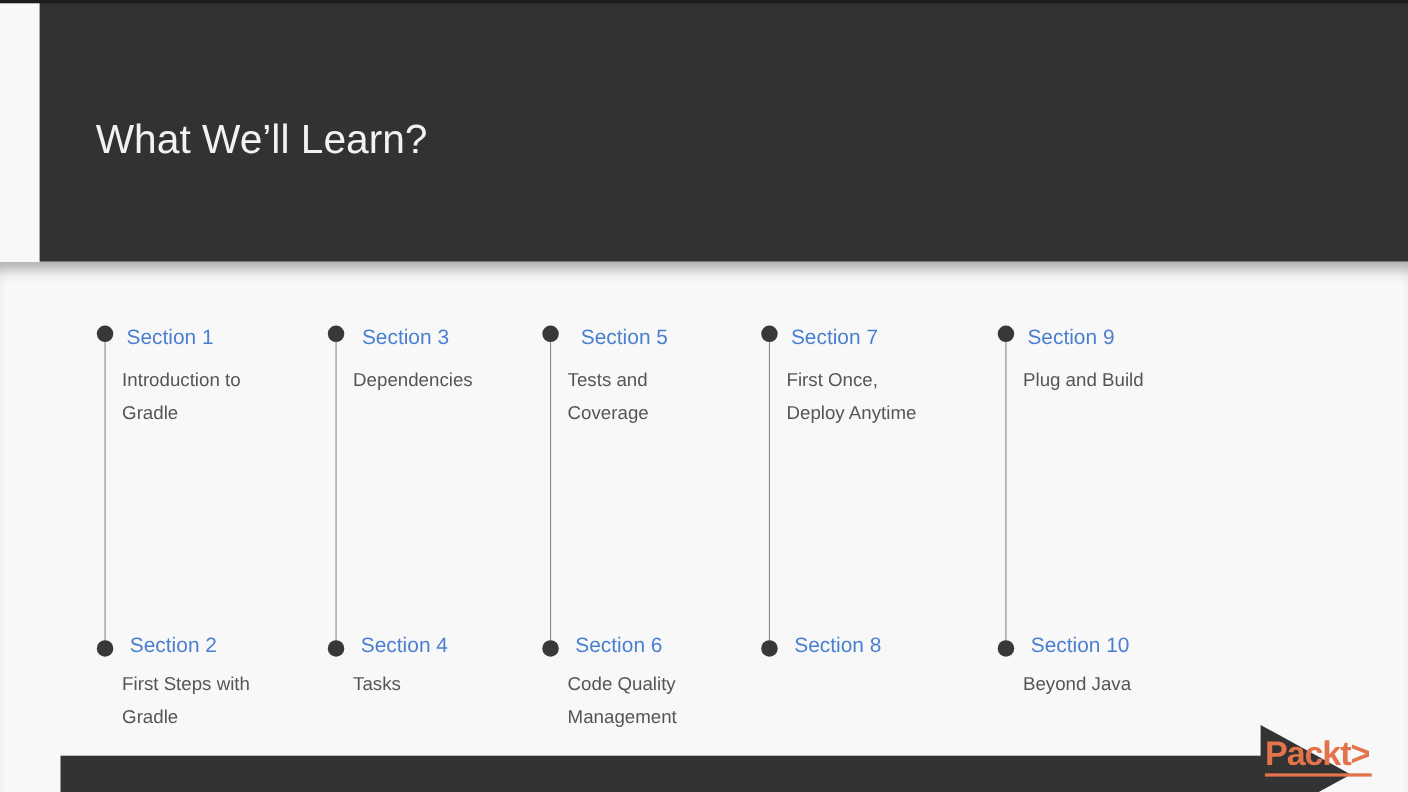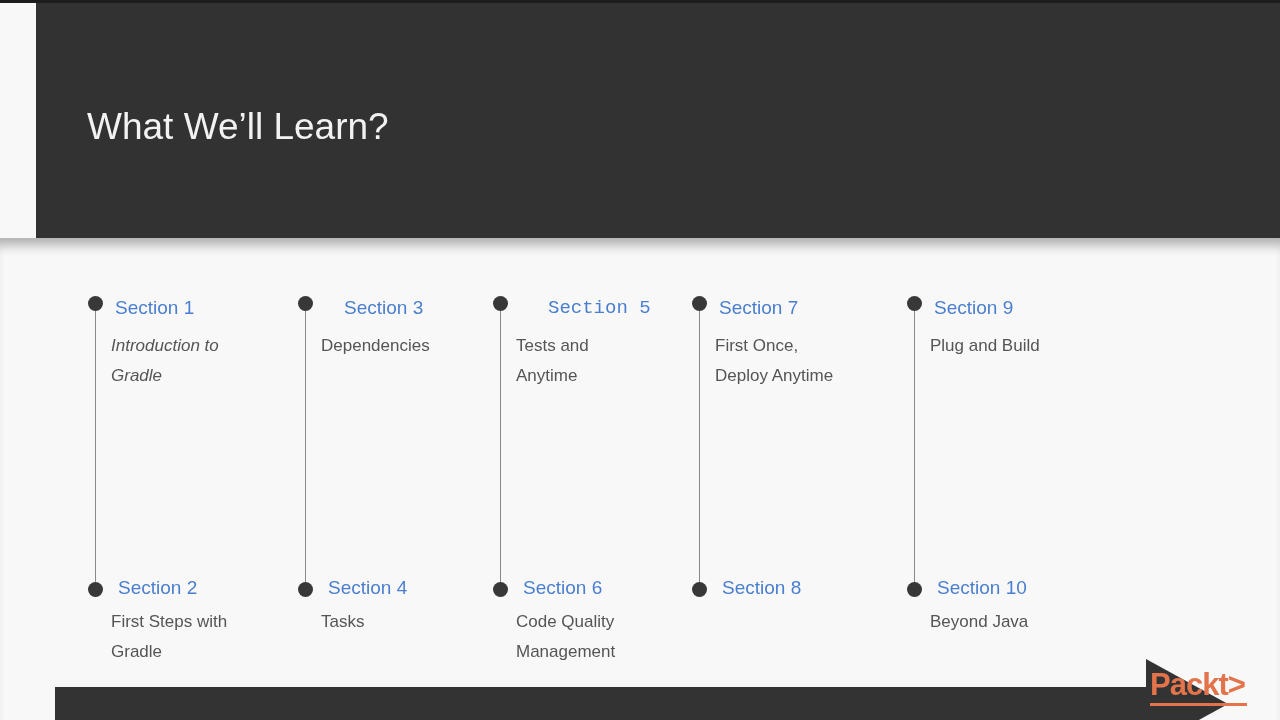--- a/index.html
+++ b/index.html
@@ -74,38 +74,38 @@
 <div class="content">
   <div class="arrow-shaft"></div>
   <div class="arrow-head"></div>
 </div>
 
 <div id="timeline">
     <div class="tl-line" style="left: 94.5px;"></div>
     <div class="tl-dot tl-dot-top" style="left: 88px;"></div>
     <div class="tl-dot tl-dot-bottom" style="left: 88px;"></div>
     <div class="tl-title tl-title-top" style="left: 115px;">Section 1</div>
-    <div class="tl-desc tl-desc-top" style="left: 111px; font-style: italic;">Introduction to
+    <div class="tl-desc tl-desc-top" style="left: 111px;">Introduction to
 Gradle</div>
     <div class="tl-title tl-title-bottom" style="left: 118px;">Section 2</div>
     <div class="tl-desc tl-desc-bottom" style="left: 111px;">First Steps with
 Gradle</div>
     <div class="tl-line" style="left: 304.5px;"></div>
     <div class="tl-dot tl-dot-top" style="left: 298px;"></div>
     <div class="tl-dot tl-dot-bottom" style="left: 298px;"></div>
-    <div class="tl-title tl-title-top" style="left: 344px;">Section 3</div>
+    <div class="tl-title tl-title-top" style="left: 329px;">Section 3</div>
     <div class="tl-desc tl-desc-top" style="left: 321px;">Dependencies</div>
     <div class="tl-title tl-title-bottom" style="left: 328px;">Section 4</div>
     <div class="tl-desc tl-desc-bottom" style="left: 321px;">Tasks</div>
     <div class="tl-line" style="left: 499.5px;"></div>
     <div class="tl-dot tl-dot-top" style="left: 493px;"></div>
     <div class="tl-dot tl-dot-bottom" style="left: 493px;"></div>
-    <div class="tl-title tl-title-top" style="left: 548px; font-family: Liberation Mono, monospace;">Section 5</div>
+    <div class="tl-title tl-title-top" style="left: 528px;">Section 5</div>
     <div class="tl-desc tl-desc-top" style="left: 516px;">Tests and
-Anytime</div>
+Coverage</div>
     <div class="tl-title tl-title-bottom" style="left: 523px;">Section 6</div>
     <div class="tl-desc tl-desc-bottom" style="left: 516px;">Code Quality
 Management</div>
     <div class="tl-line" style="left: 698.5px;"></div>
     <div class="tl-dot tl-dot-top" style="left: 692px;"></div>
     <div class="tl-dot tl-dot-bottom" style="left: 692px;"></div>
     <div class="tl-title tl-title-top" style="left: 719px;">Section 7</div>
     <div class="tl-desc tl-desc-top" style="left: 715px;">First Once,
 Deploy Anytime</div>
     <div class="tl-title tl-title-bottom" style="left: 722px;">Section 8</div>

